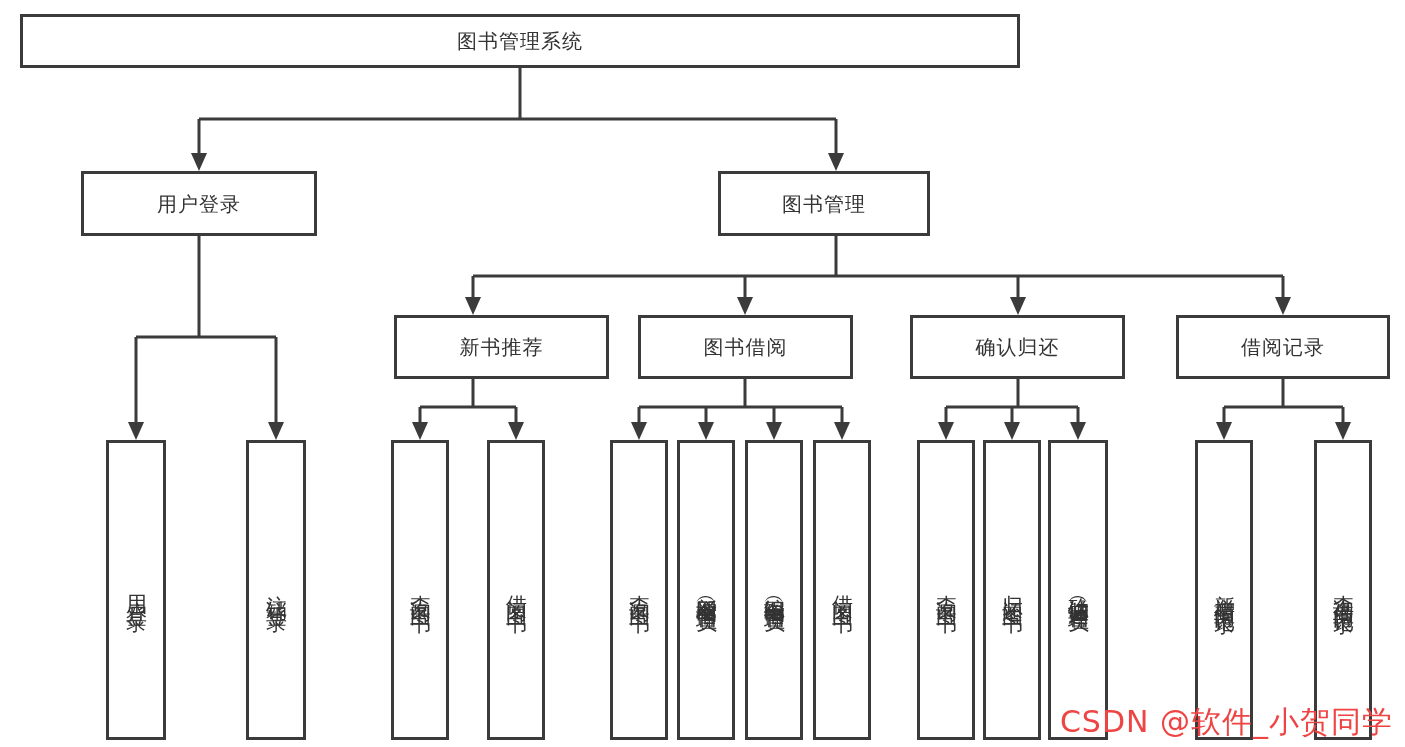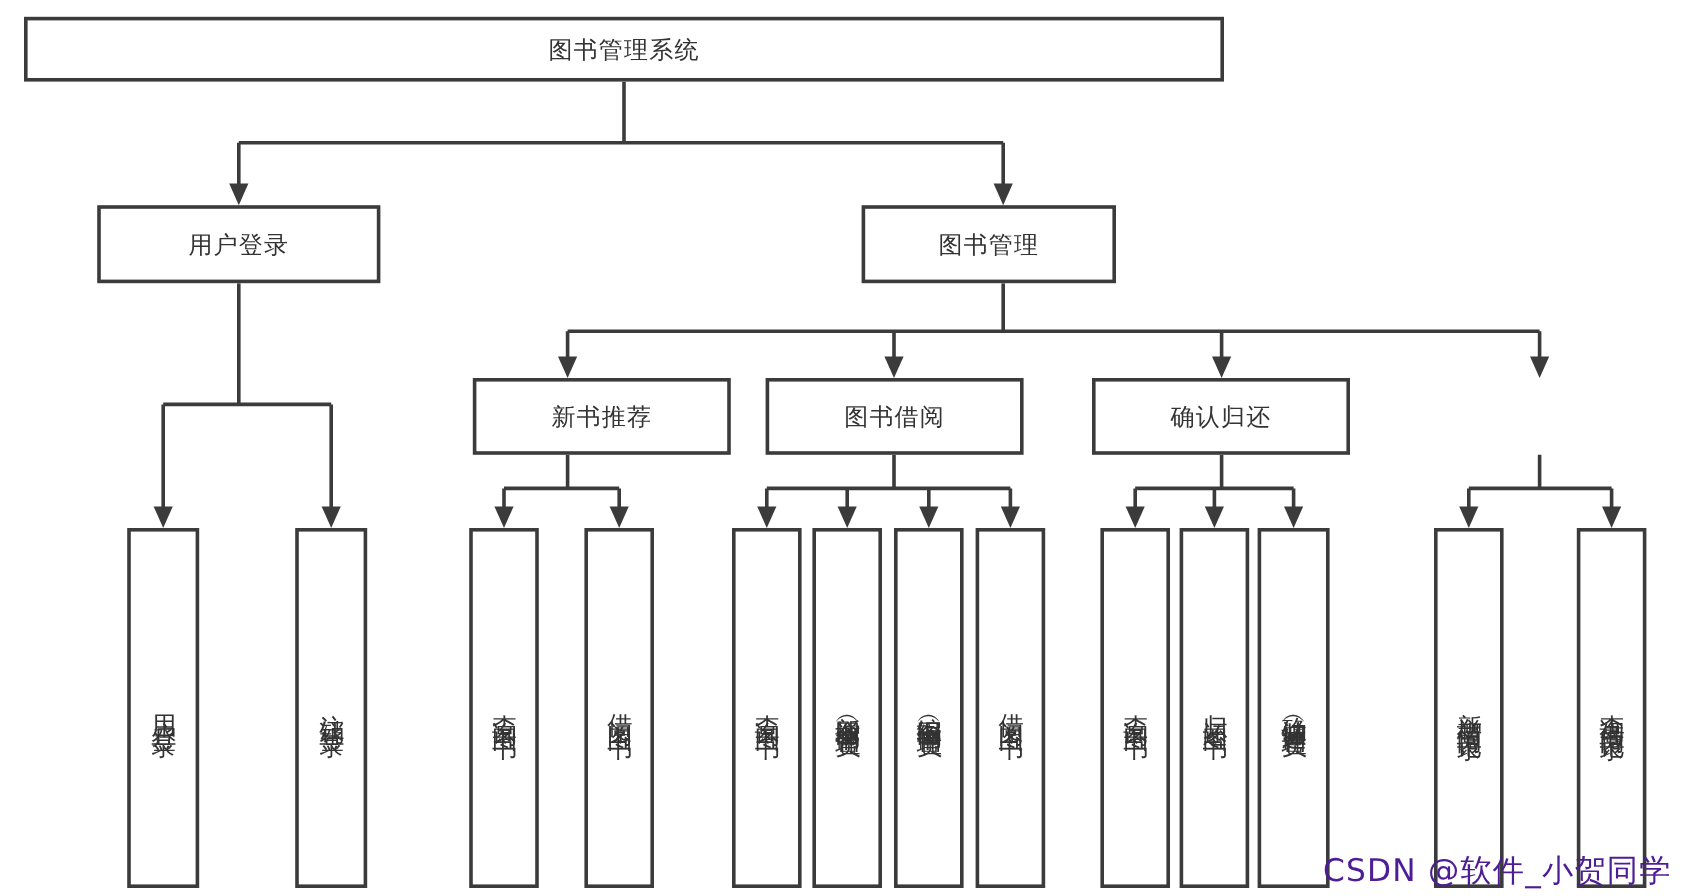--- a/index.html
+++ b/index.html
@@ -37,21 +37,21 @@
   #f-add-book{left:677px;top:440px;width:58px;height:300px;letter-spacing:2px;}
   #f-edit-book{left:745px;top:440px;width:58px;height:300px;letter-spacing:2px;}
   #f-borrow2{left:813px;top:440px;width:58px;height:300px;}
   #f-query3{left:917px;top:440px;width:58px;height:300px;}
   #f-return{left:983px;top:440px;width:58px;height:300px;}
   #f-confirm{left:1048px;top:440px;width:60px;height:300px;letter-spacing:2px;}
   #f-add-rec{left:1195px;top:440px;width:58px;height:300px;letter-spacing:4px;}
   #f-query-rec{left:1314px;top:440px;width:58px;height:300px;letter-spacing:4px;}
   .watermark{
     position:absolute;right:12px;bottom:4px;z-index:3;
-    font-size:26px;color:#4c1d95;letter-spacing:1px;white-space:nowrap;
+    font-size:30px;color:#ef4444;letter-spacing:1px;white-space:nowrap;
   }
 </style>
 </head>
 <body>
 
 <div class="canvas">
 
   <svg class="wires" viewBox="0 0 1405 747" aria-hidden="true">
     <path id="wire-path" fill="none" stroke="#3b3b3b" stroke-width="3" d="
       M520 68 V119 M199 119 H836 M199 119 V425? " visibility="hidden"></path>
@@ -87,20 +87,21 @@
   </svg>
 
   <div class="node hnode" id="n-root">图书管理系统</div>
 
   <div class="node hnode" id="n-user-login">用户登录</div>
   <div class="node hnode" id="n-book-mgmt">图书管理</div>
 
   <div class="node hnode" id="n-new-book">新书推荐</div>
   <div class="node hnode" id="n-book-borrow">图书借阅</div>
   <div class="node hnode" id="n-cur-borrow">确认归还</div>
+  <div class="node hnode" id="n-borrow-rec">借阅记录</div>
 
   <div class="node vnode" id="f-user-login">用户登录</div>
   <div class="node vnode" id="f-logout">注销登录</div>
   <div class="node vnode" id="f-query1">查询图书</div>
   <div class="node vnode" id="f-borrow1">借阅图书</div>
   <div class="node vnode" id="f-query2">查询图书</div>
   <div class="node vnode" id="f-add-book">新增图书（管理员）</div>
   <div class="node vnode" id="f-edit-book">编辑图书（管理员）</div>
   <div class="node vnode" id="f-borrow2">借阅图书</div>
   <div class="node vnode" id="f-query3">查询图书</div>

